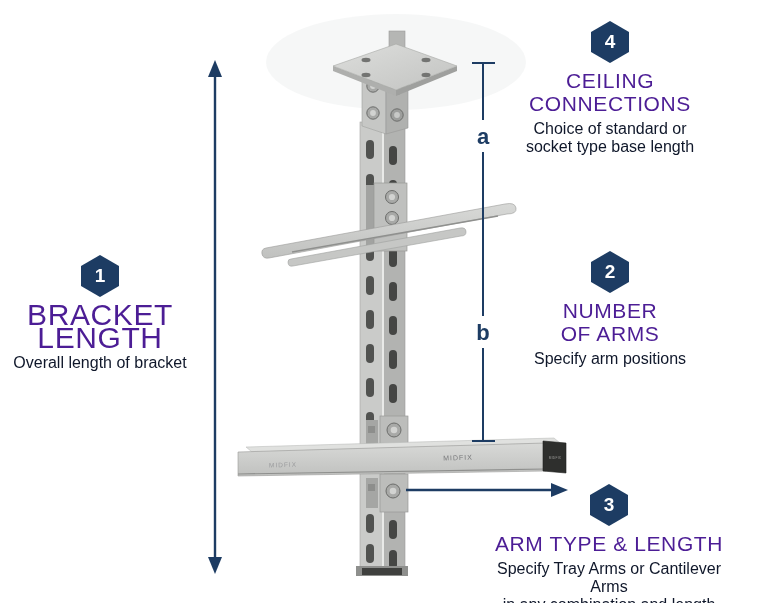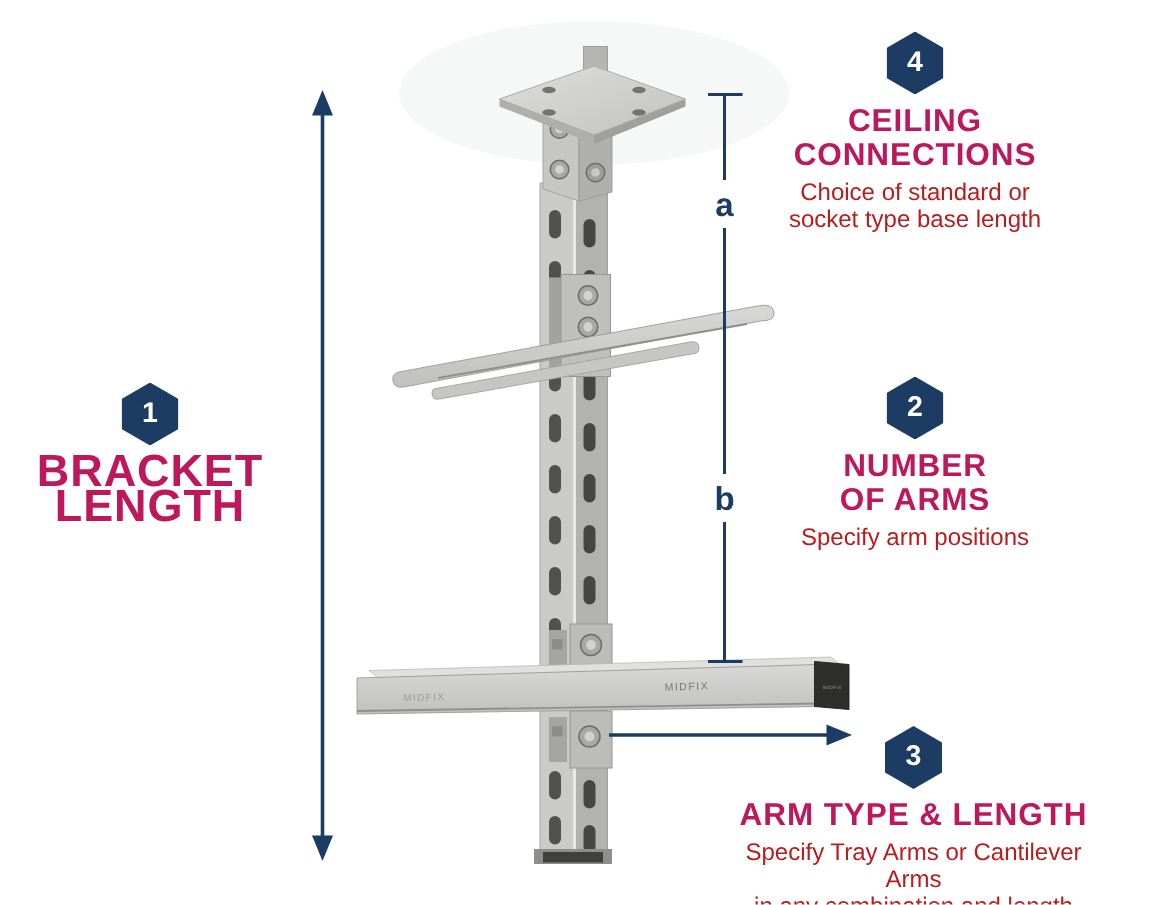--- a/index.html
+++ b/index.html
@@ -10,26 +10,26 @@
   .stage{position:absolute;left:0;top:0;width:769px;height:603px;}
   svg{position:absolute;left:0;top:0;}
   .callout{position:absolute;text-align:center;color:#1d3c63;}
   .hexagon{
     width:38px;height:42px;margin:0 auto;background:#1d3c63;
     clip-path:polygon(50% 0%,100% 26%,100% 74%,50% 100%,0% 74%,0% 26%);
     display:flex;align-items:center;justify-content:center;
     color:#ffffff;font-size:19px;font-weight:700;
   }
   .callout-title{
-    margin-top:6px;font-size:21px;line-height:23px;font-weight:700;
-    color:#be185d;letter-spacing:0.6px;
+    margin-top:6px;font-size:21px;line-height:23px;font-weight:400;
+    color:#4c1d95;letter-spacing:0.6px;
   }
   .callout-title.big{font-size:30px;}
   .callout-desc{
-    margin-top:5px;font-size:16px;line-height:18px;color:#b91c1c;
+    margin-top:5px;font-size:16px;line-height:18px;color:#0f172a;
   }
 </style>
 </head>
 <body>
 
 <div class="stage">
 
   <svg width="769" height="603" viewBox="0 0 769 603">
     <defs>
       <linearGradient id="plateG" x1="0" y1="0" x2="1" y2="1">
@@ -177,20 +177,21 @@
       <line x1="406" y1="490" x2="552" y2="490" stroke-width="2.4"></line>
       <polygon points="568,490 551,483 551,497" stroke="none"></polygon>
     </g>
   </svg>
 
   <div class="callout" style="left:0;top:255;left:0px;top:255px;width:200px;">
     <div class="hexagon">
       <span>1</span>
     </div>
     <div class="callout-title big">BRACKET LENGTH</div>
+    <div class="callout-desc">Overall length of bracket</div>
   </div>
 
   <div class="callout" style="left:510px;top:21px;width:200px;">
     <div class="hexagon">
       <span>4</span>
     </div>
     <div class="callout-title">
       <div>CEILING</div>
       <div>CONNECTIONS</div>
     </div>

